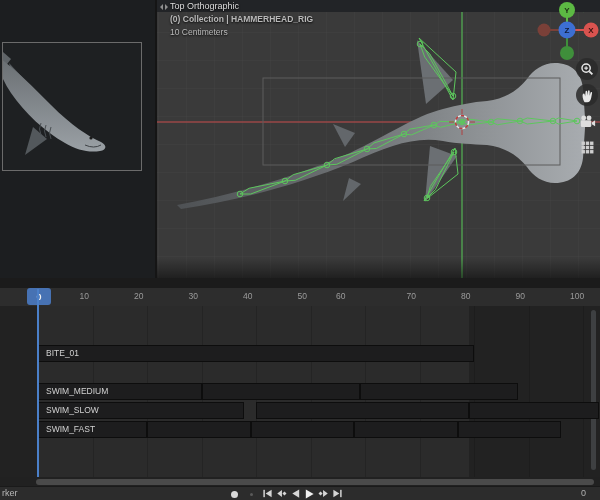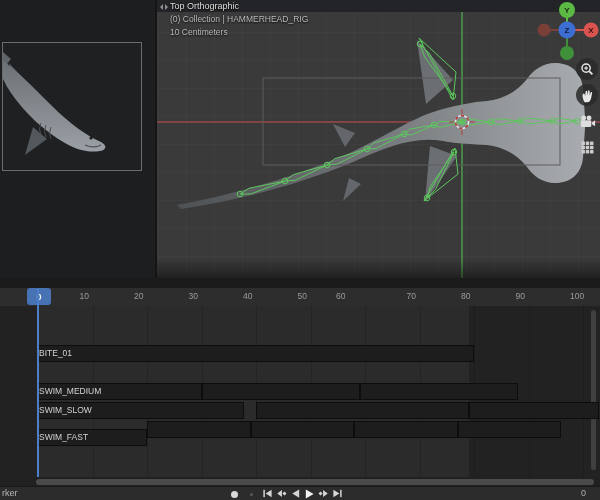--- a/index.html
+++ b/index.html
@@ -10,21 +10,21 @@
   #left-panel{position:absolute;left:0;top:0;width:155px;height:278px;background:#1c1e20;}
   #preview-box{position:absolute;left:2px;top:42px;width:138px;height:127px;
                border:1px solid #6b6b6b;background:#1e2022;overflow:hidden;}
   
   #viewport{position:absolute;left:155px;top:0;width:445px;height:278px;background:#1d4ed8;
             border-left:2px solid #151515;box-sizing:border-box;}
   #vp-topstrip{position:absolute;left:0;top:0;width:100%;height:12px;background:#222427;}
   #vp-svg{position:absolute;left:0;top:0;}
   .vp-text{position:absolute;color:#c9c9c9;text-shadow:0 1px 2px rgba(0,0,0,.9);white-space:nowrap;}
   #vp-view-label{left:13px;top:1px;font-size:9px;color:#dcdcdc;}
-  #vp-collection-label{left:13px;top:14px;font-size:8.5px;color:#b9b9b9;}
+  #vp-collection-label{left:13px;top:14px;font-size:8.5px;color:#b9b9b9;font-weight:bold;}
   #vp-scale-label{left:13px;top:27px;font-size:8.5px;color:#b9b9b9;}
   #corner-icon{position:absolute;left:2px;top:3px;width:10px;height:8px;}
   #gizmo{position:absolute;left:377px;top:2px;}
   .gz-label{font-size:8px;font-weight:bold;}
   #nav-icons{position:absolute;left:419px;top:58px;display:flex;flex-direction:column;gap:4px;align-items:center;}
   .nav-btn{width:22px;height:22px;border-radius:50%;background:rgba(42,42,42,.85);
            display:flex;align-items:center;justify-content:center;}
   .nav-btn.flat{background:transparent;}
   #vp-fade{position:absolute;left:0;bottom:0;width:100%;height:20px;
            background:linear-gradient(to bottom,rgba(0,0,0,0),rgba(0,0,0,.45));}
@@ -33,21 +33,21 @@
   #ruler{position:absolute;left:0;top:288px;width:600px;height:18px;background:#2d2d2d;}
   .tick{position:absolute;top:3px;width:26px;text-align:left;font-size:8.5px;color:#9b9b9b;}
   #frame-badge{position:absolute;left:27px;top:0px;width:24px;height:17px;border-radius:3px;
                background:#4772b3;color:#f0f0f0;font-size:9px;font-weight:bold;
                display:flex;align-items:center;justify-content:center;}
   #tracks{position:absolute;left:0;top:306px;width:600px;height:171px;background:#222222;overflow:hidden;}
   #range-highlight{position:absolute;top:0;height:100%;background:#2b2b2b;}
   .gridline{position:absolute;top:0;width:1px;height:100%;background:rgba(0,0,0,.14);}
   .strip{position:absolute;height:17px;background:#1d1d1e;border:1px solid #0d0d0d;
          box-sizing:border-box;z-index:4;}
-  .strip span{display:block;font-size:8.5px;color:#d2d2d2;line-height:15px;
+  .strip span{display:block;padding-left:7px;font-size:8.5px;color:#d2d2d2;line-height:15px;
               white-space:nowrap;overflow:hidden;}
   #playhead{position:absolute;left:37px;top:289px;width:2px;height:188px;background:#4b80c9;z-index:5;}
   #scroll-row{position:absolute;left:0;top:477px;width:600px;height:9px;background:#212121;}
   #h-scrollbar{position:absolute;left:36px;top:1.5px;width:558px;height:6px;background:#4a4a4a;border-radius:3px;}
   #v-scrollbar{position:absolute;left:591px;top:310px;width:5px;height:160px;background:#3e4042;border-radius:2.5px;}
   
   #footer{position:absolute;left:0;top:486px;width:600px;height:14px;background:#2c2c2c;
           border-top:1px solid #1a1a1a;box-sizing:border-box;padding-left:10px;}
   #marker-label{position:absolute;left:2px;top:1px;font-size:9px;color:#b8b8b8;}
   #record-dot{position:absolute;left:231px;top:4px;width:7px;height:7px;border-radius:50%;background:#d9d9d9;}
@@ -255,21 +255,21 @@
       <div class="strip" style="left: 38px; width: 163.5px; top: 77px;">
         <span>SWIM_MEDIUM</span>
       </div>
       <div class="strip" style="left: 201.5px; width: 158.05px; top: 77px;"></div>
       <div class="strip" style="left: 359.55px; width: 158.05px; top: 77px;"></div>
       <div class="strip" style="left: 38px; width: 206px; top: 96px;">
         <span>SWIM_SLOW</span>
       </div>
       <div class="strip" style="left: 256px; width: 212.55px; top: 96px;"></div>
       <div class="strip" style="left: 468.55px; width: 130.8px; top: 96px;"></div>
-      <div class="strip" style="left: 38px; width: 109px; top: 115px; margin-top: 8px;">
+      <div class="strip" style="left: 38px; width: 109px; top: 115px;">
         <span>SWIM_FAST</span>
       </div>
       <div class="strip" style="left: 147px; width: 103.55px; top: 115px;"></div>
       <div class="strip" style="left: 250.55px; width: 103.55px; top: 115px;"></div>
       <div class="strip" style="left: 354.1px; width: 103.55px; top: 115px;"></div>
       <div class="strip" style="left: 457.65px; width: 103.55px; top: 115px;"></div>
     </div>
 
   <div id="playhead"></div>
 

